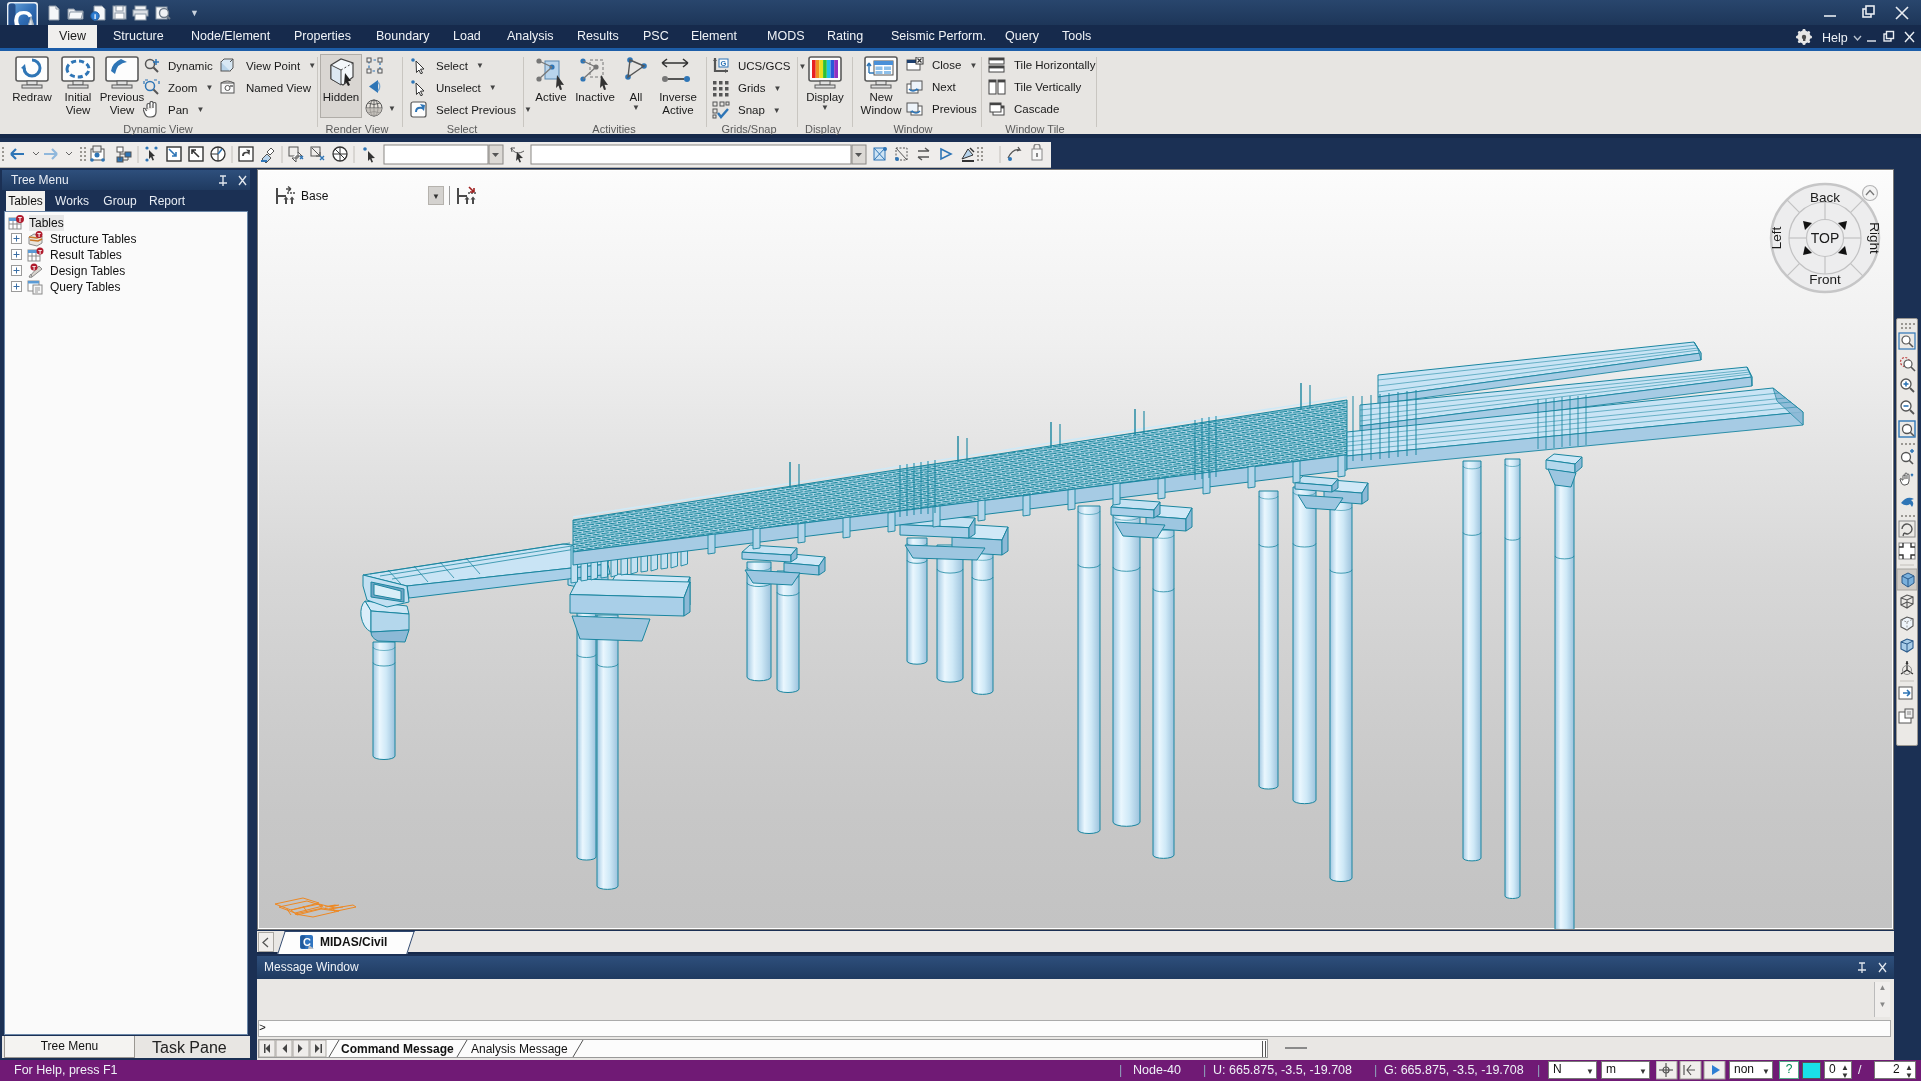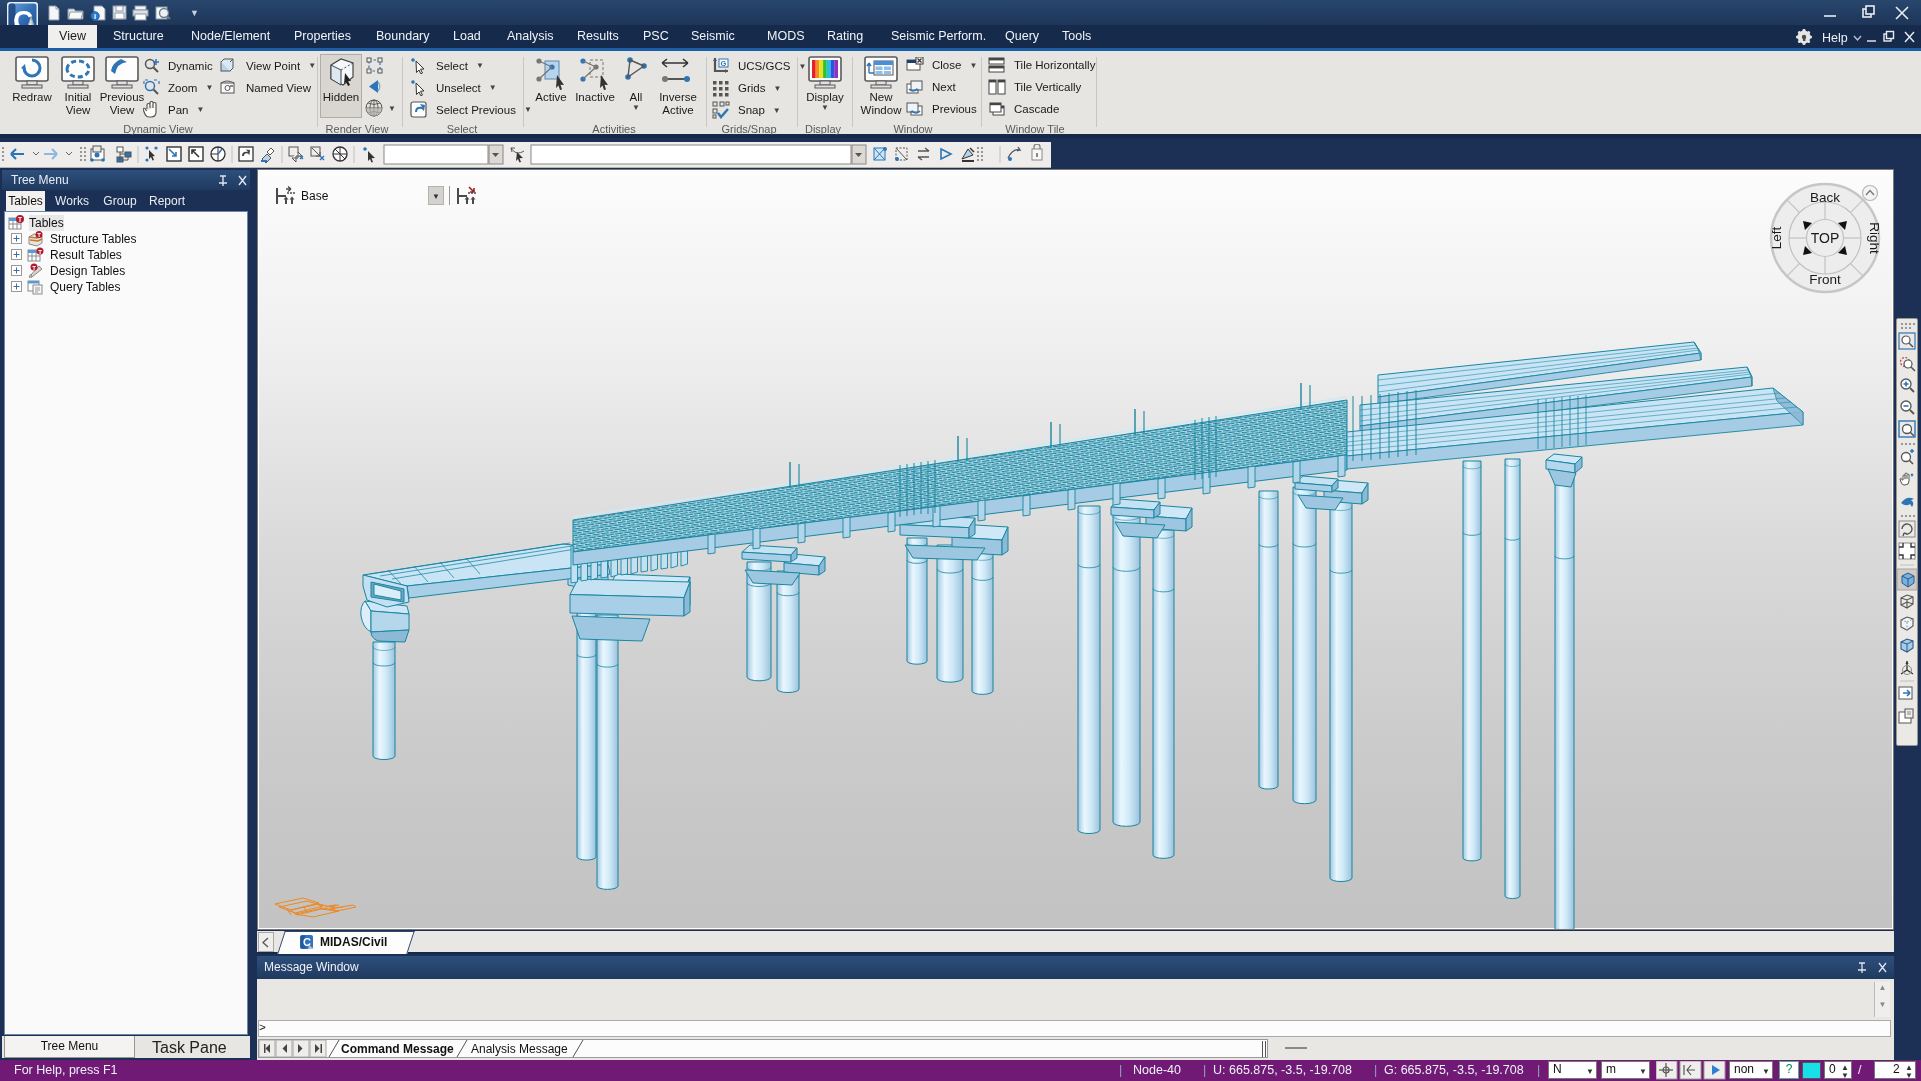--- a/index.html
+++ b/index.html
@@ -128,21 +128,21 @@
   <div id="menubar" class="abs">
     <div class="mtab active" style="left:48px;width:49px;text-align:center;padding:0">View</div>
     <div class="mtab" style="left:113px">Structure</div>
     <div class="mtab" style="left:191px">Node/Element</div>
     <div class="mtab" style="left:294px">Properties</div>
     <div class="mtab" style="left:376px">Boundary</div>
     <div class="mtab" style="left:453px">Load</div>
     <div class="mtab" style="left:507px">Analysis</div>
     <div class="mtab" style="left:577px">Results</div>
     <div class="mtab" style="left:643px">PSC</div>
-    <div class="mtab" style="left:691px">Seismic</div>
+    <div class="mtab" style="left:691px">Element</div>
     <div class="mtab" style="left:767px">MODS</div>
     <div class="mtab" style="left:827px">Rating</div>
     <div class="mtab" style="left:891px">Seismic Perform.</div>
     <div class="mtab" style="left:1005px">Query</div>
     <div class="mtab" style="left:1062px">Tools</div>
   </div>
 
   <svg class="abs" style="left:1795px;top:29px" width="122" height="18" viewBox="0 0 122 18">
     <circle cx="9" cy="8" r="6.5" fill="#e6e6e6"></circle>
       <circle cx="9" cy="8" r="2.2" fill="#4b4b4b"></circle>

